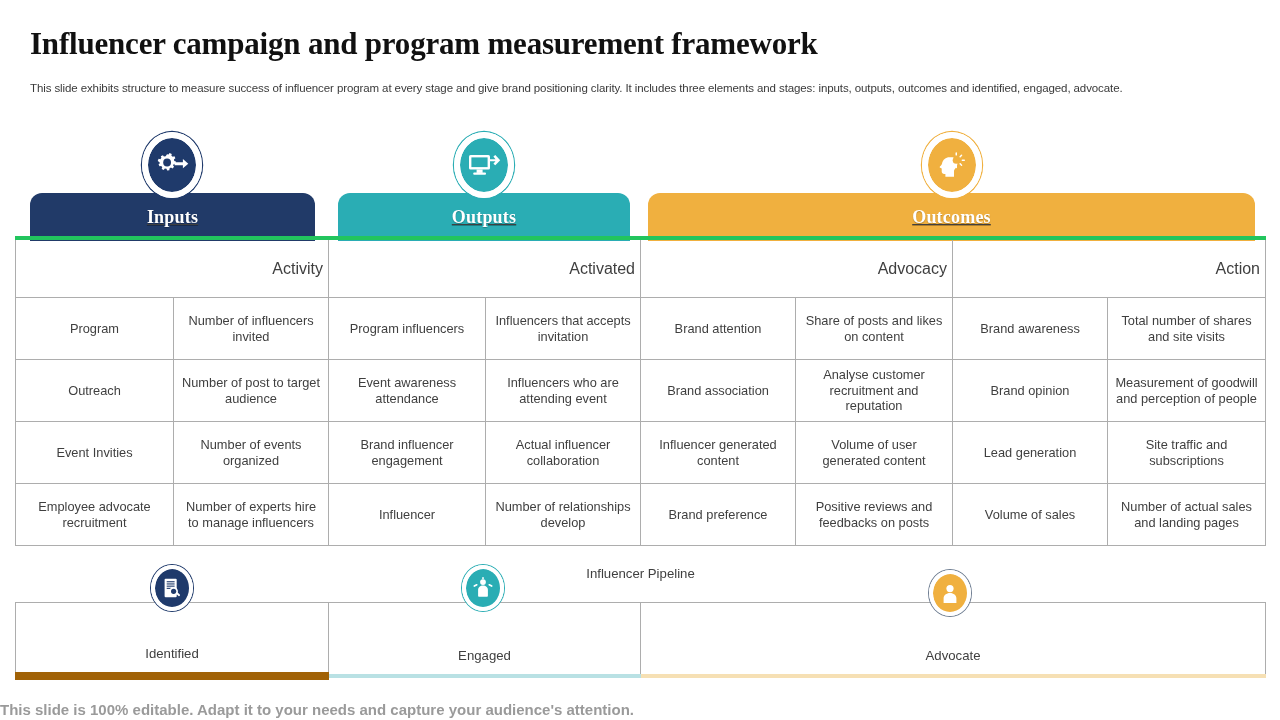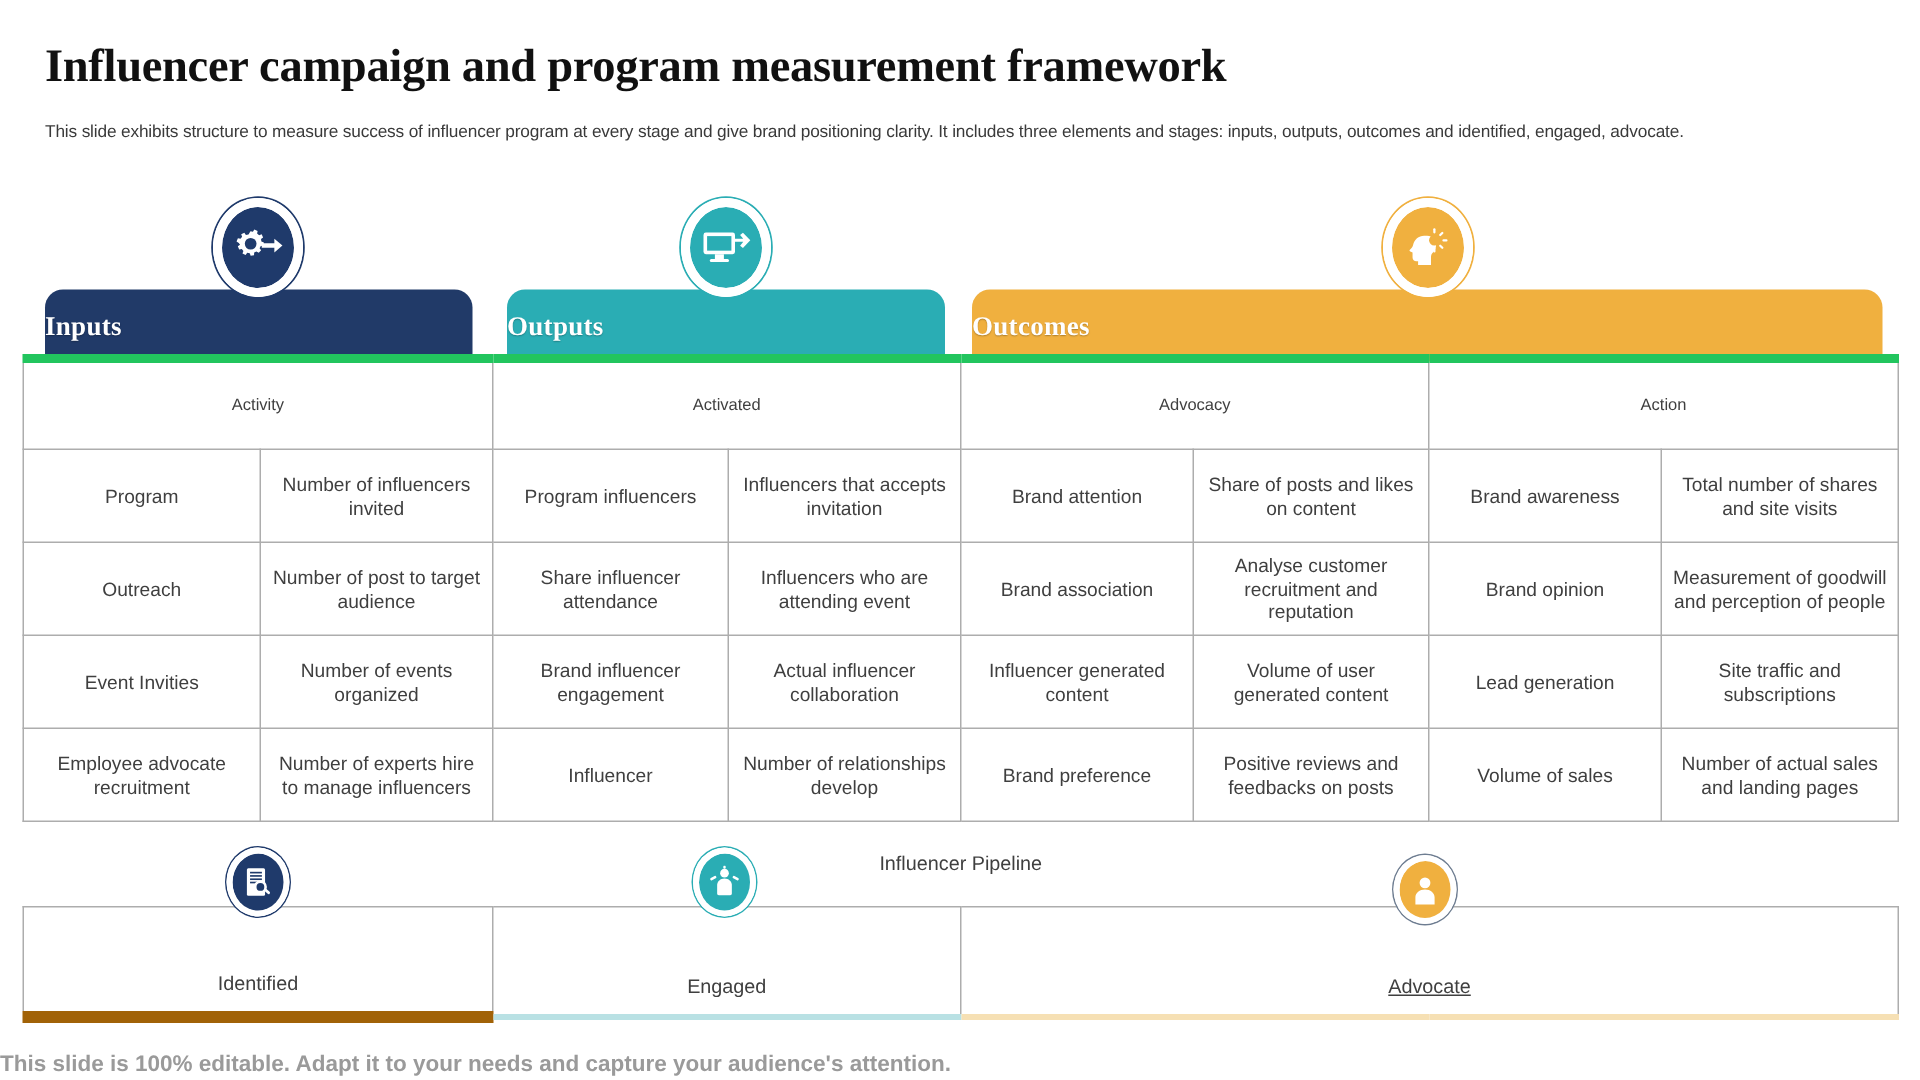--- a/index.html
+++ b/index.html
@@ -29,21 +29,21 @@
     color:#3a3a3a;
     white-space:nowrap;
     letter-spacing:-0.1px;
   }
 
   
   .band{
     position:absolute;
     height:48px;
     border-radius:12px 12px 0 0;
-    display:flex;align-items:center;justify-content:flex-start;
+    display:flex;align-items:center;justify-content:center;text-decoration:underline;
   }
   .band-label{
     font-family:"Liberation Serif", serif;
     font-weight:bold;
     font-size:18px;
     color:#ffffff;
     text-shadow:0 1px 1px rgba(0,0,0,.28);
     letter-spacing:.2px;
   }
   .band-inputs  {left:30px;  width:285px; top:193px; background:#213a68;}
@@ -100,22 +100,23 @@
     border:1px solid #adadad;
     text-align:center;
     vertical-align:middle;
     font-size:12.8px;
     color:#3f3f3f;
     line-height:1.22;
     padding:6px 5px;
   }
   .grid tr.head-row td{
     height:45px;
-    font-size:11px;
-    border-top:6px solid #22c55e;
+    font-size:16px;
+    border-top:4px solid #22c55e;
+    text-align:right;
   }
   .grid tr.body-row td{height:49px;}
   td.group-edge{border-left:1.6px solid #8e8e8e;}
 
   
   .pipe-title-row td{
     height:44px;
     border-left:none;border-right:none;
     border-top:1.6px solid #8e8e8e;
     border-bottom:none;
@@ -124,21 +125,21 @@
   }
   .pipe-label-row td{
     height:53px;
     border-top:1px solid #adadad;
     font-size:13.2px;
     vertical-align:bottom;
     padding-bottom:10px;
   }
   .pipe-label-row td.pl-in  {border-bottom:8px solid #a16207;}
   .pipe-label-row td.pl-out {border-bottom:4px solid #b9e1e4;}
-  .pipe-label-row td.pl-adv {border-bottom:4px solid #f6e0b4;text-decoration:underline;}
+  .pipe-label-row td.pl-adv {border-bottom:4px solid #f6e0b4;}
 
   
   .pbadge{
     position:absolute;
     width:42px;height:46px;
     border-radius:50%;
     background:#ffffff;
     display:flex;align-items:center;justify-content:center;
     z-index:8;
   }
@@ -259,21 +260,21 @@
         <td>Influencers that accepts invitation</td>
         <td class="group-edge">Brand attention</td>
         <td>Share of posts and likes on content</td>
         <td>Brand awareness</td>
         <td>Total number of shares and site visits</td>
       </tr>
 
       <tr class="body-row">
         <td>Outreach</td>
         <td>Number of post to target audience</td>
-        <td class="group-edge">Share influencer attendance</td>
+        <td class="group-edge">Event awareness attendance</td>
         <td>Influencers who are attending event</td>
         <td class="group-edge">Brand association</td>
         <td>Analyse customer recruitment and reputation</td>
         <td>Brand opinion</td>
         <td>Measurement of goodwill and perception of people</td>
       </tr>
 
       <tr class="body-row">
         <td>Event Invities</td>
         <td>Number of events organized</td>

